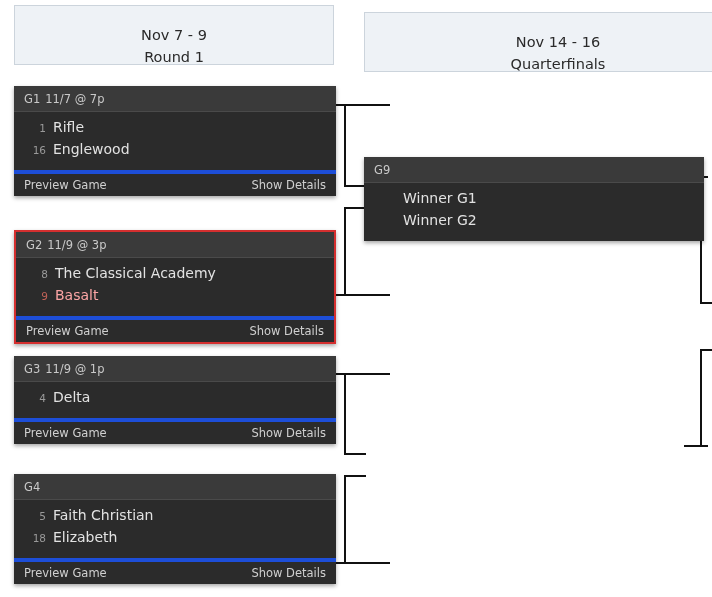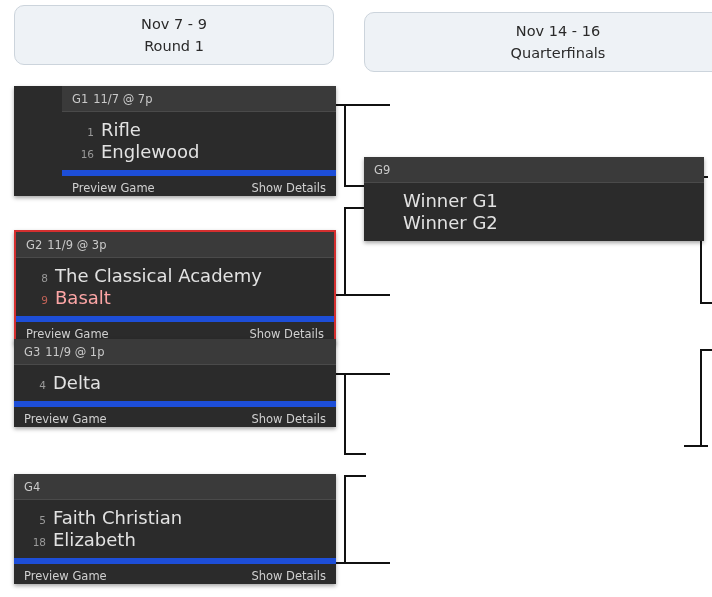--- a/index.html
+++ b/index.html
@@ -20,26 +20,26 @@
     position: absolute;
     inset: 0;
   }
 
   
   .round-header {
     position: absolute;
     box-sizing: border-box;
     background: #eef2f6;
     border: 1px solid #ccd4dc;
-    border-radius: 10px;
+    border-radius: 0;
     color: #2a2a2a;
     font-size: 14.5px;
     line-height: 22px;
     text-align: center;
-    padding-top: 7px;
+    padding-top: 18px;
   }
   .round-header .rh-line { display: block; }
 
   
   .game-card {
     position: absolute;
     box-sizing: border-box;
     background: #2b2b2b;
     box-shadow: 0 2px 4px rgba(0,0,0,0.35);
     color: #dcdcdc;
@@ -74,36 +74,37 @@
   }
   .team-seed {
     width: 22px;
     flex: 0 0 22px;
     text-align: right;
     font-size: 10.5px;
     color: #9a9a9a;
     padding-right: 7px;
   }
   .team-name {
-    font-size: 18px;
+    font-size: 14px;
     color: #e2e2e2;
     white-space: nowrap;
   }
   .team-row.loser .team-name { color: #fca5a5; }
   .team-row.loser .team-seed { color: #c06257; }
 
   .gc-footer {
     box-sizing: border-box;
     height: 26px;
     line-height: 25px;
-    border-top: 6px solid #1d4ed8;
+    border-top: 4px solid #1d4ed8;
     padding: 0 10px;
     font-size: 11.5px;
     display: flex;
     justify-content: space-between;
+    align-items: center;
   }
   .gc-footer a {
     color: #d0d0d0;
     text-decoration: none;
     cursor: pointer;
   }
 
   
   .conn {
     position: absolute;
@@ -145,21 +146,21 @@
   <div class="conn conn-h" style="left:344px; top:475px;  width:22px;"></div>
 
   <div class="conn conn-h" style="left:684px; top:176px;  width:24px;"></div>
   <div class="conn conn-v" style="left:700px; top:176px;  height:128px;"></div>
   <div class="conn conn-h" style="left:700px; top:302px;  width:12px;"></div>
 
   <div class="conn conn-h" style="left:684px; top:445px;  width:24px;"></div>
   <div class="conn conn-v" style="left:700px; top:349px;  height:98px;"></div>
   <div class="conn conn-h" style="left:700px; top:349px;  width:12px;"></div>
 
-  <div class="game-card" style="left:14px; top:86px; width:322px;padding-left:48px;">
+  <div class="game-card" style="left:14px; top:86px; width:322px;">
     <div class="gc-header">
       <span class="gc-gid">G1</span><span class="gc-when">11/7 @ 7p</span>
     </div>
     <div class="gc-teams">
       <div class="team-row">
         <span class="team-seed">1</span>
         <span class="team-name">Rifle</span>
       </div>
       <div class="team-row">
         <span class="team-seed">16</span>
@@ -185,21 +186,21 @@
         <span class="team-seed">9</span>
         <span class="team-name">Basalt</span>
       </div>
     </div>
     <div class="gc-footer">
       <a>Preview Game</a>
       <a>Show Details</a>
     </div>
   </div>
 
-  <div class="game-card" style="left:14px; top:339px; width:322px;">
+  <div class="game-card" style="left:14px; top:356px; width:322px;">
     <div class="gc-header">
       <span class="gc-gid">G3</span><span class="gc-when">11/9 @ 1p</span>
     </div>
     <div class="gc-teams">
       <div class="team-row">
         <span class="team-seed">4</span>
         <span class="team-name">Delta</span>
       </div>
     </div>
     <div class="gc-footer">

